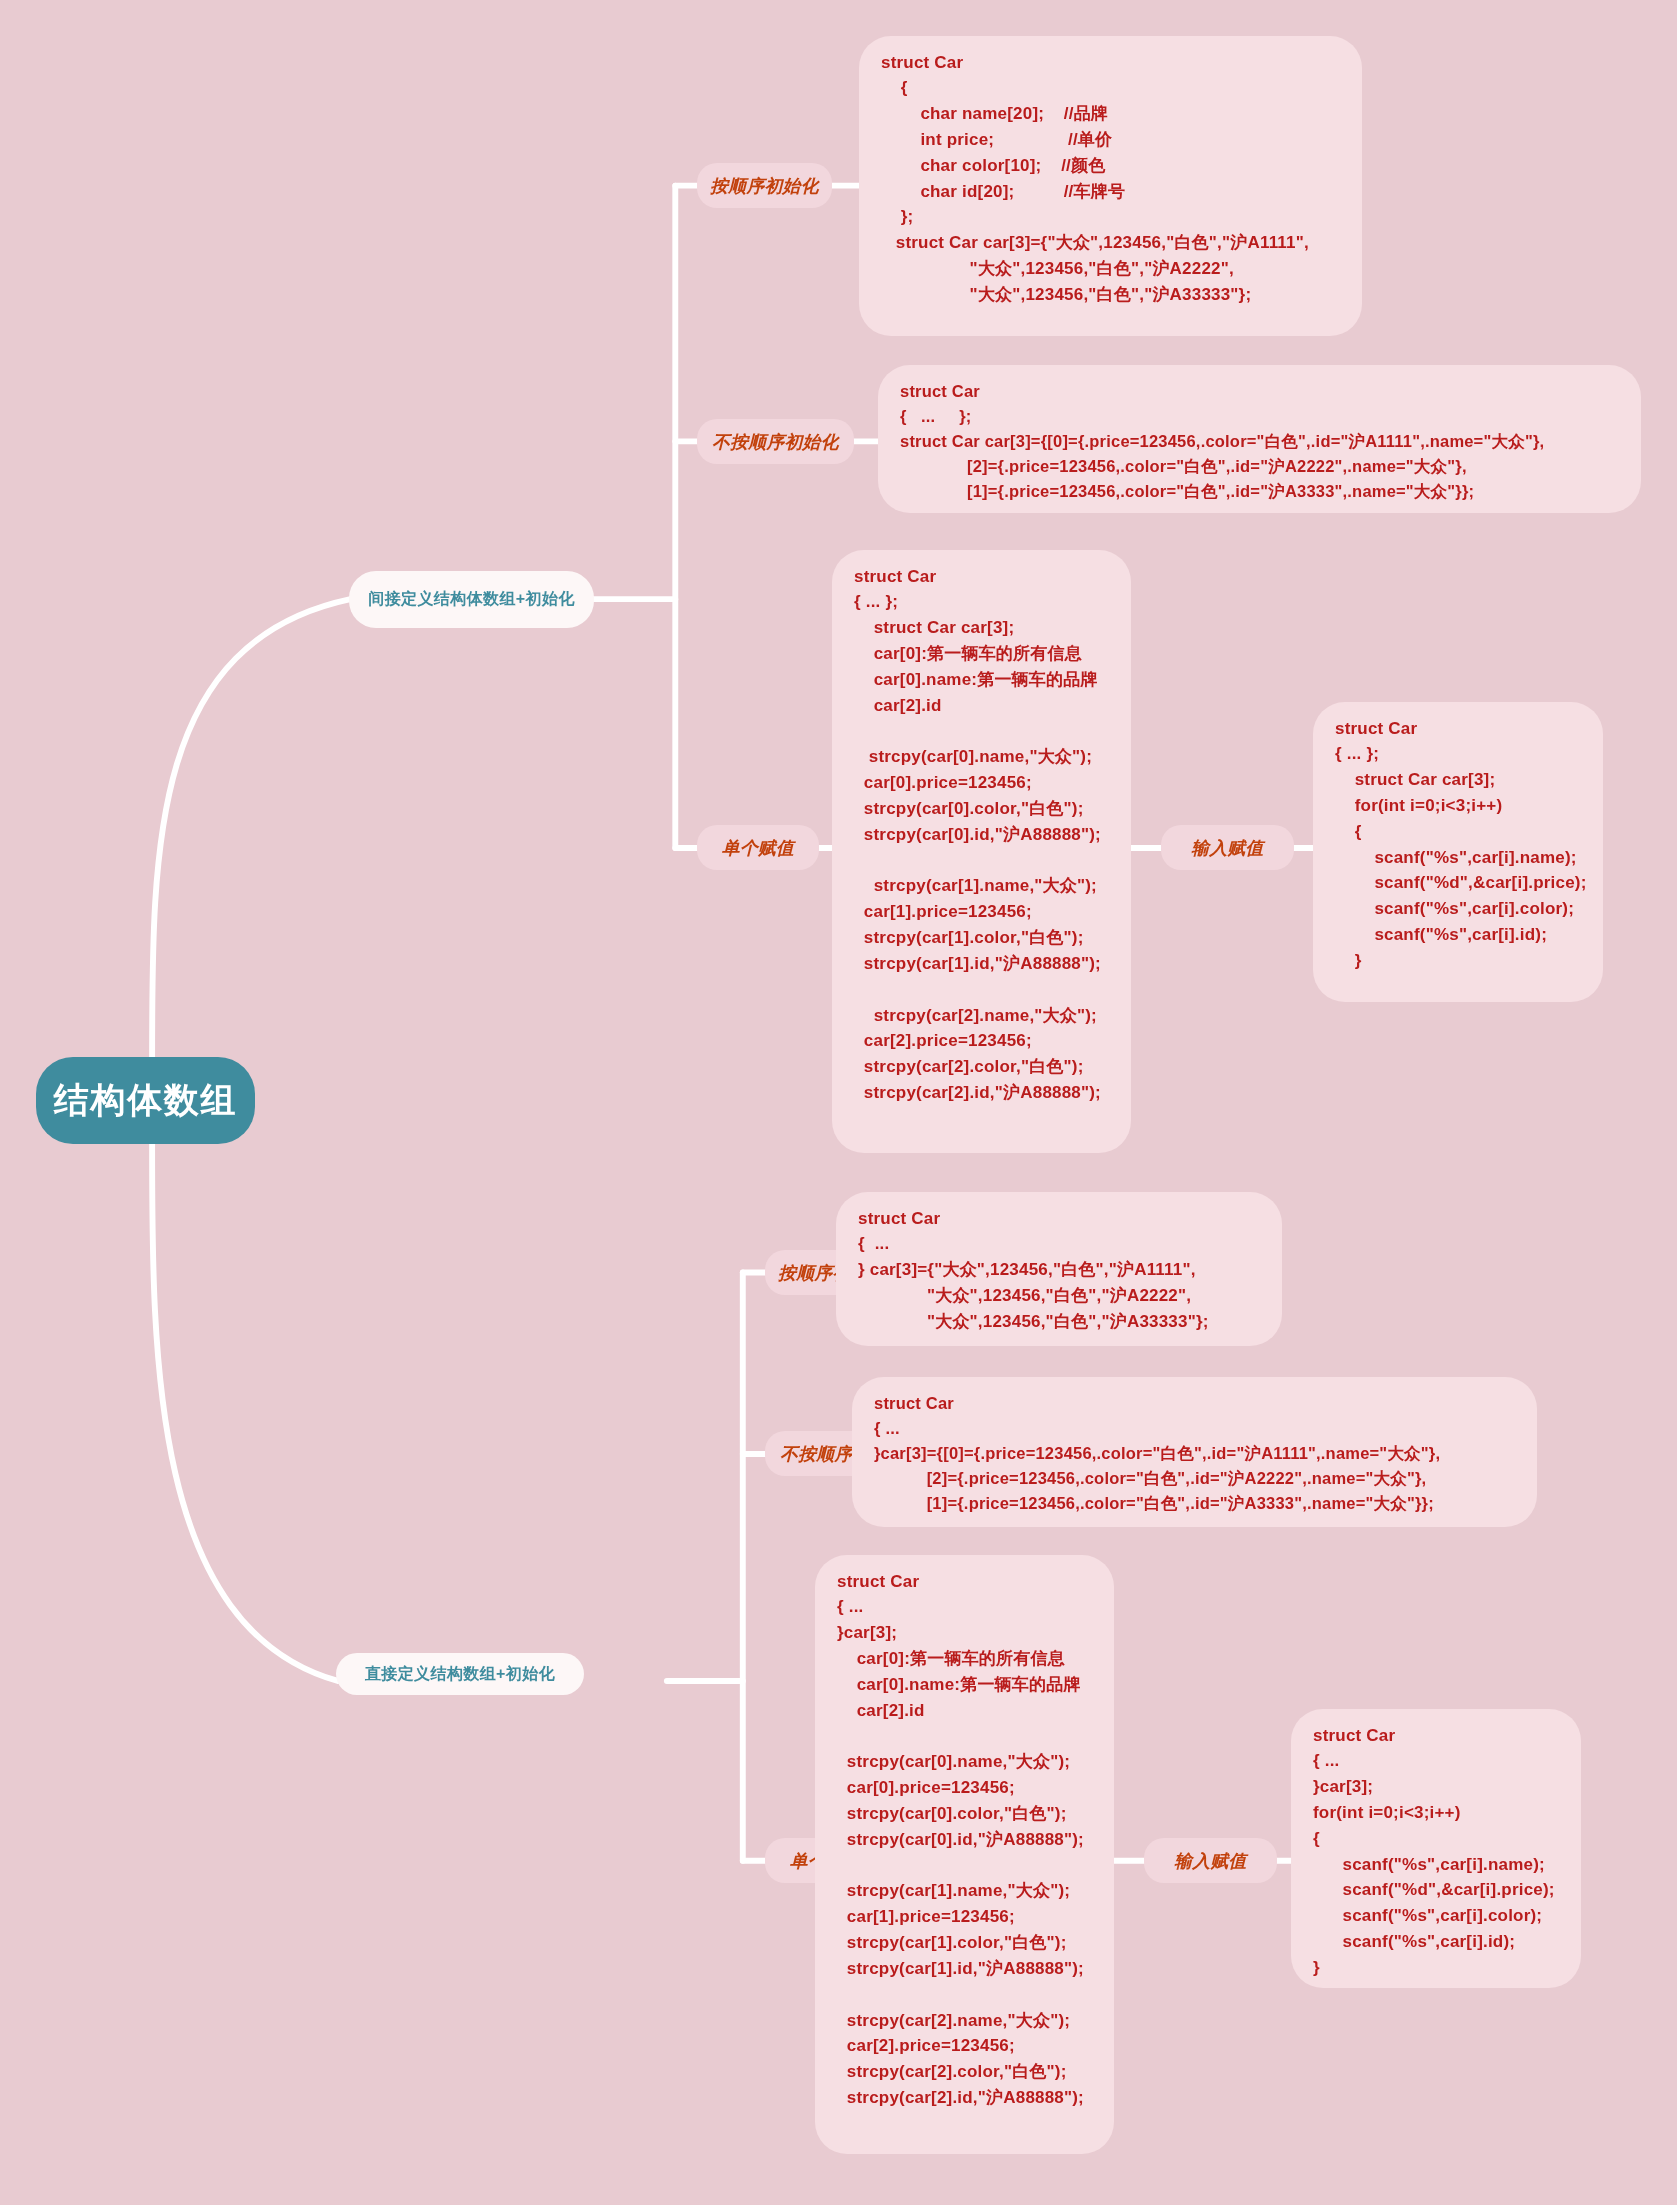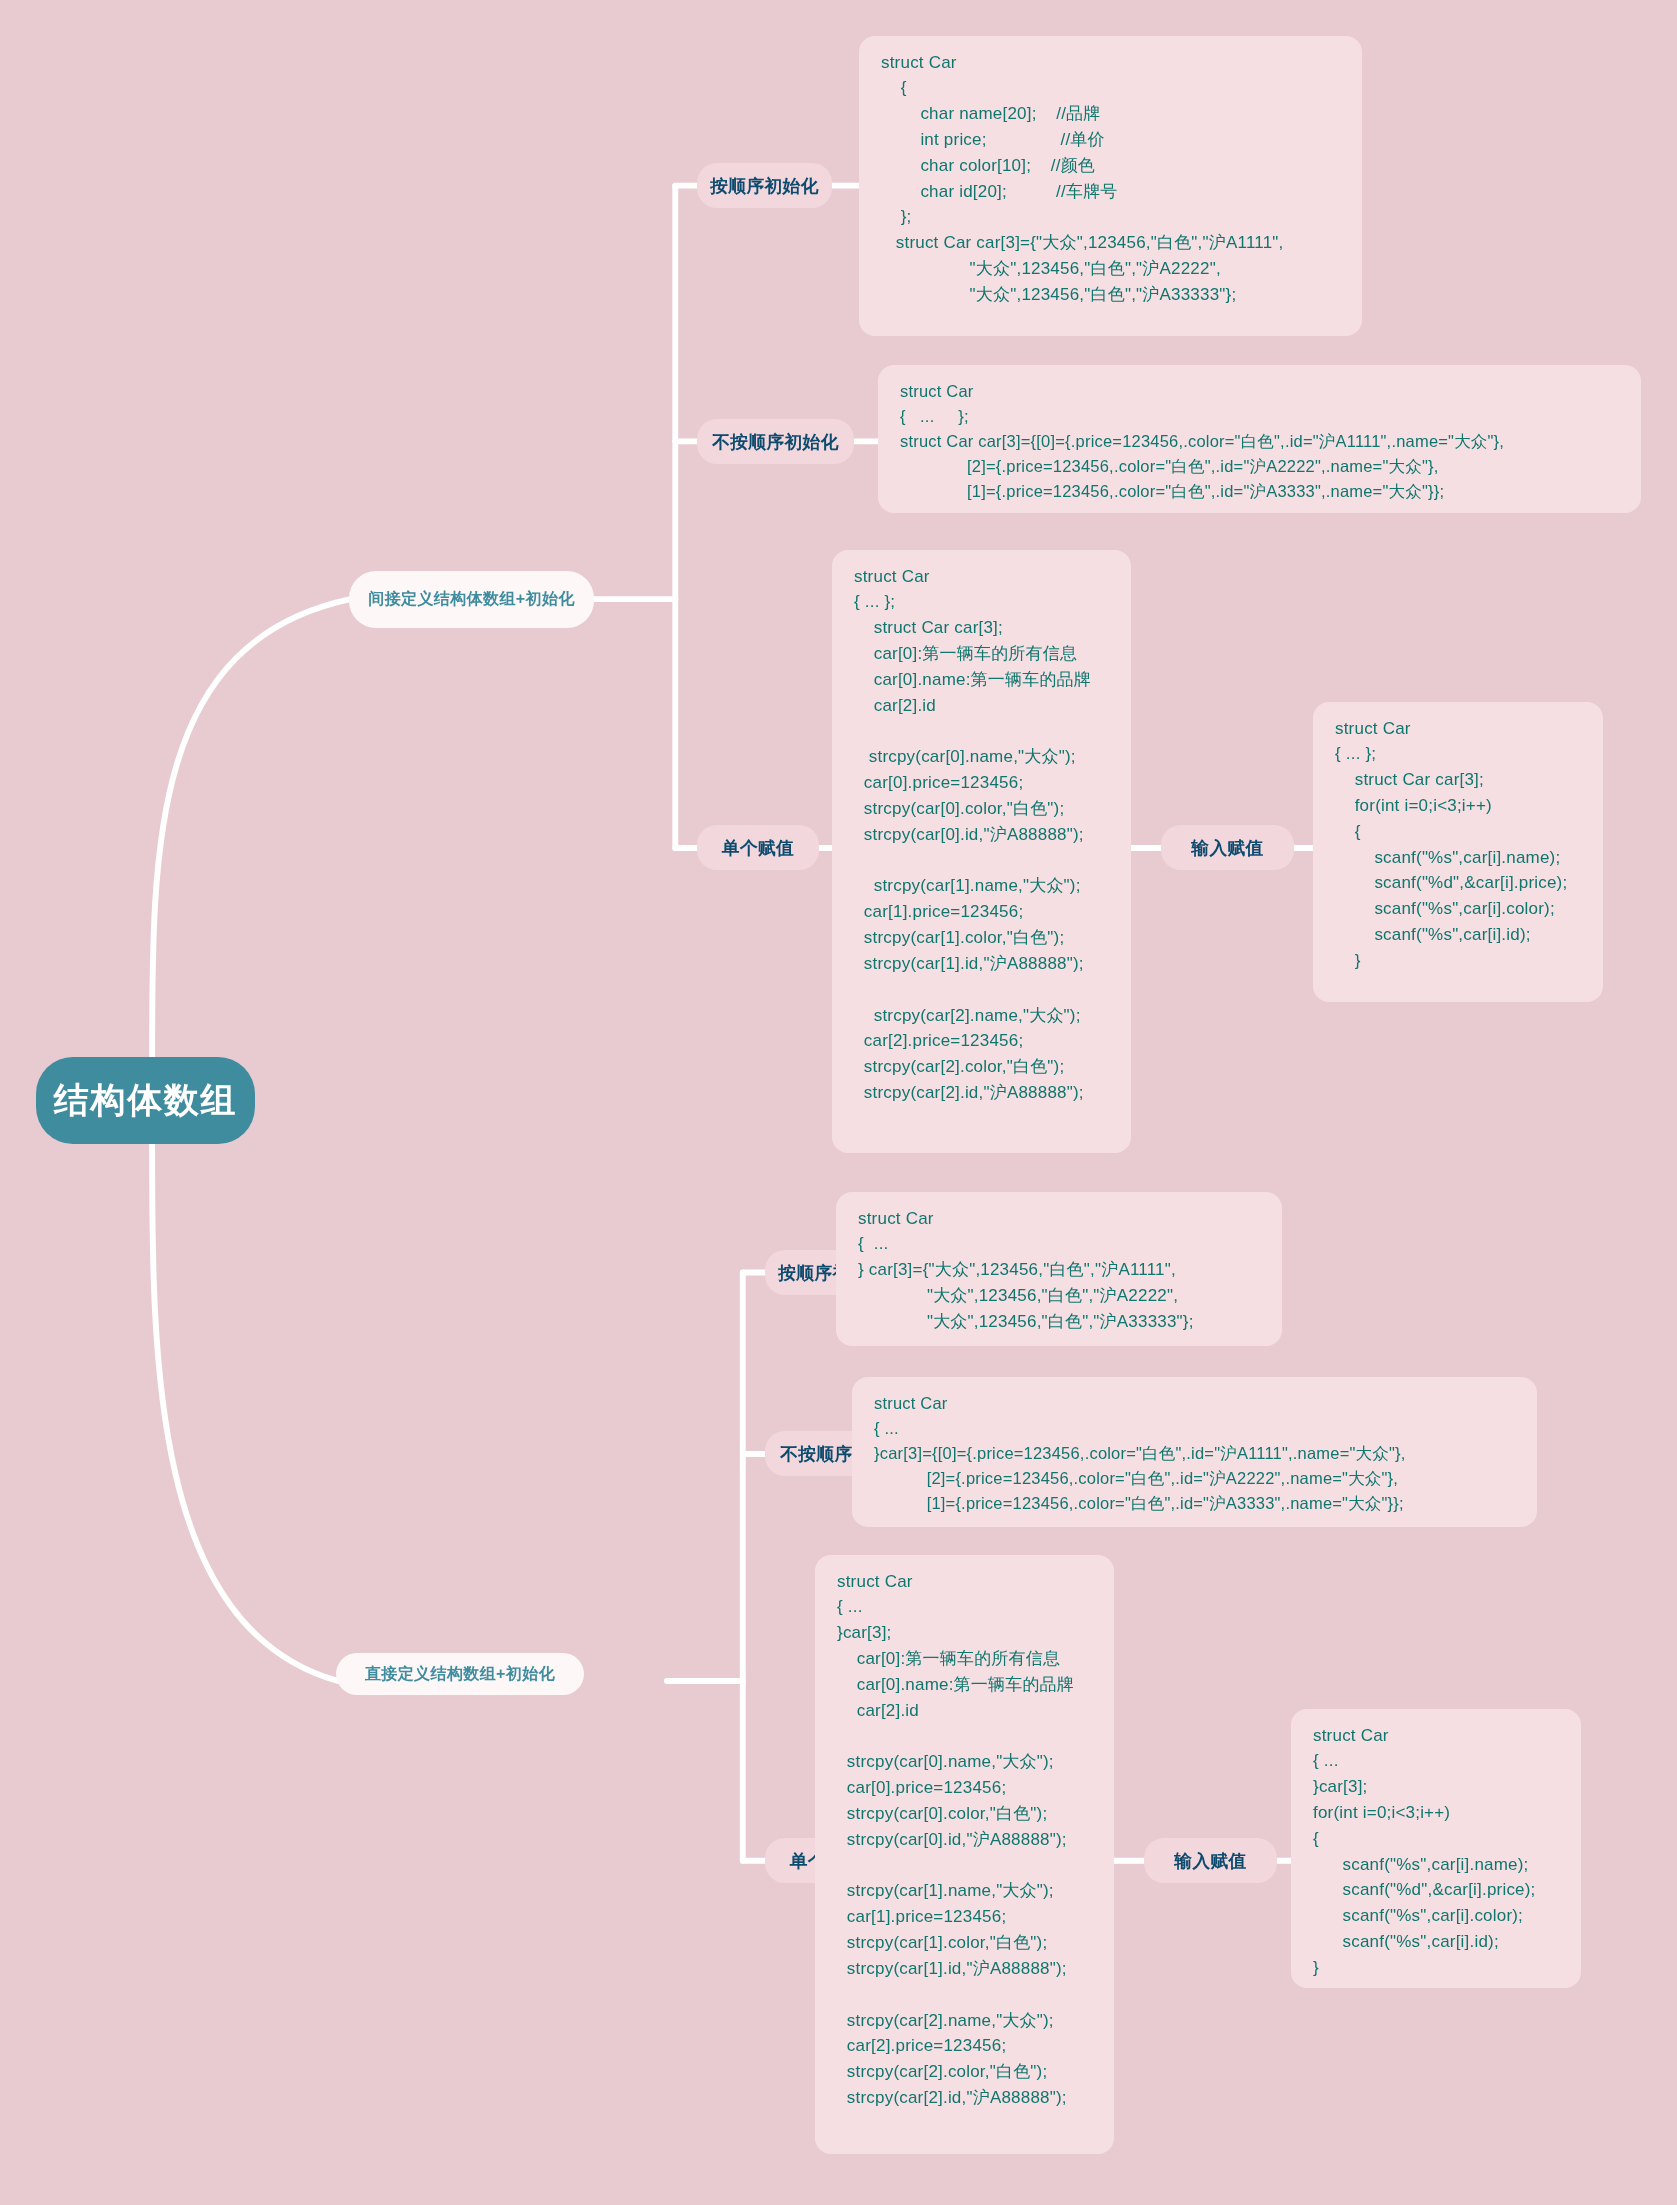--- a/index.html
+++ b/index.html
@@ -35,36 +35,37 @@
     font-size:16px;
     font-weight:bold;
     display:flex;align-items:center;justify-content:center;
     padding:0 22px;
     white-space:nowrap;
     letter-spacing:0.4px;
   }
   
   .sublabel{
     background:#f2d7dd;
-    color:#0c4a6e;
+    color:#c2410c;
     border-radius:20px;
     font-size:17.7px;
     font-weight:bold;
     display:flex;align-items:center;justify-content:center;
     padding:0 17px;
     white-space:nowrap;
     letter-spacing:0.4px;
+    font-style:italic;
   }
   
   .code{
     background:#f6dfe3;
-    color:#0f766e;
-    border-radius:16px;
+    color:#b91c1c;
+    border-radius:32px;
     font-size:17px;
-    font-weight:normal;
+    font-weight:bold;
     line-height:1.52;
     padding:13.5px 22px 15px 22px;
     white-space:pre;
     letter-spacing:0.2px;
   }
   .code.small{font-size:16.5px;}
 </style>
 </head>
 <body>
 

